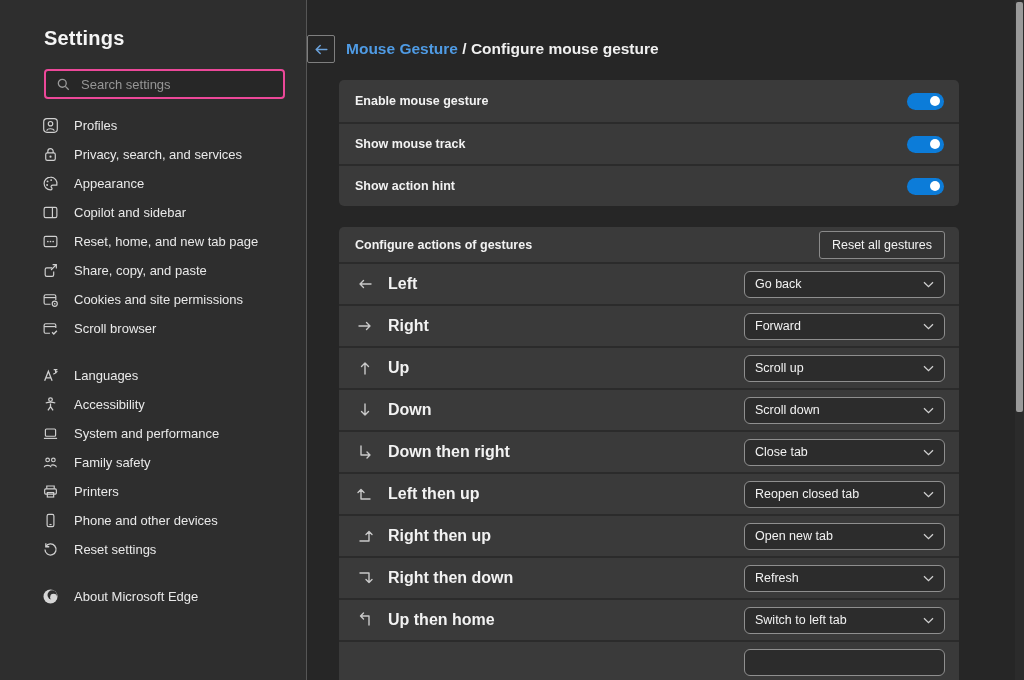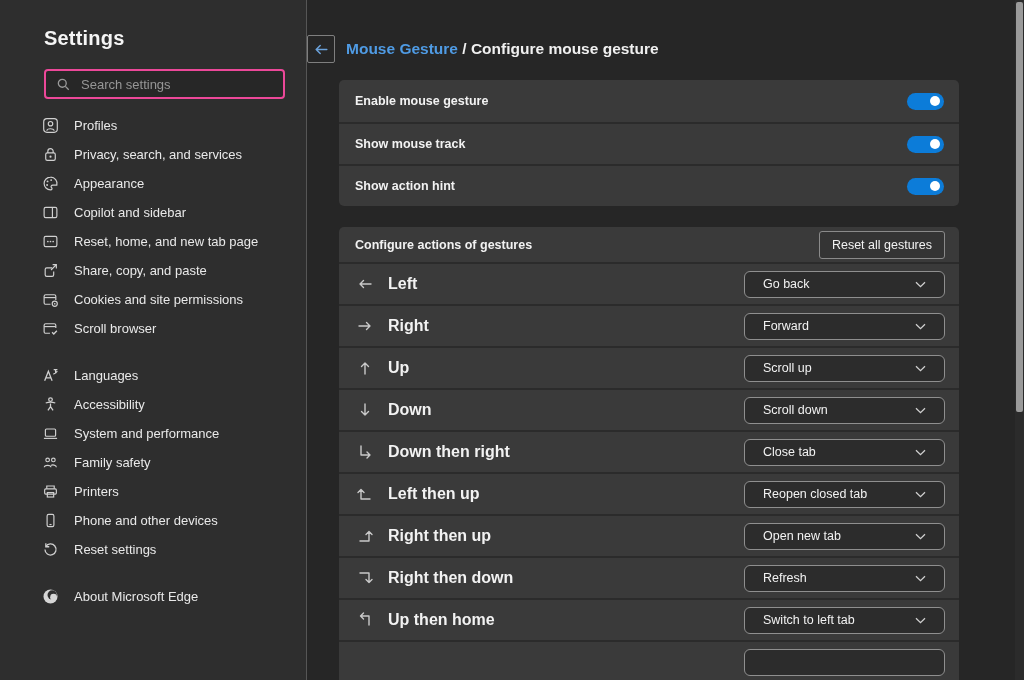--- a/index.html
+++ b/index.html
@@ -85,21 +85,21 @@
   .grow {
     height:42px; display:flex; align-items:center;
     padding:0 14px 0 16px; border-top:2px solid #2b2b2b;
   }
   .grow .gi { width:20px; height:18px; flex:0 0 20px; }
   .grow .dir { margin-left:13px; font-size:16px; font-weight:bold; color:#f2f2f2; flex:1; }
   .dd {
     width:201px; height:27px; background:#2c2c2c;
     border:1px solid #8f8f8f; border-radius:6px;
     display:flex; align-items:center; justify-content:space-between;
-    padding:0 18px; cursor:pointer;
+    padding:0 10px; cursor:pointer;
   }
   .dd .val { font-size:12.5px; color:#f2f2f2; }
 
   
   .scrollbar {
     position:absolute; right:0; top:0; width:9px; height:680px; background:#2b2b2b;
   }
   .scroll-thumb {
     position:absolute; right:1px; top:2px; width:7px; height:410px;
     background:#9a9a9a; border-radius:2px; cursor:pointer;

